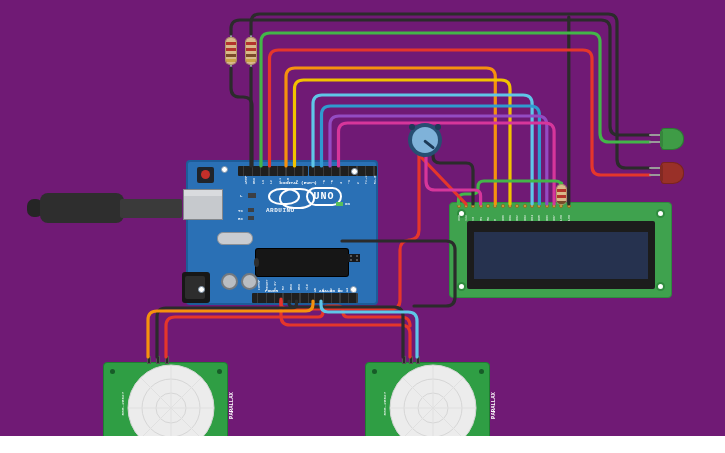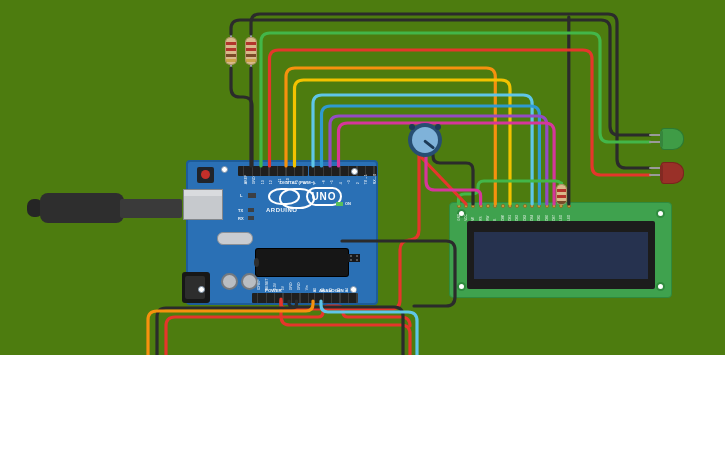--- a/index.html
+++ b/index.html
@@ -1,16 +1,16 @@
 <!DOCTYPE html>
 <html><head>
 <meta charset="utf-8">
 <style>
   html,body{margin:0;padding:0;background:#fff;font-family:"Liberation Sans",sans-serif;}
-  #canvas{position:relative;width:725px;height:355px;background:#4d7c0f;overflow:hidden;}
+  #canvas{position:relative;width:725px;height:436px;background:#701a75;overflow:hidden;font-family:Liberation Mono, monospace;}
   .abs{position:absolute;}
   
   .arduino{left:186px;top:160px;width:192px;height:145px;background:#2a70b5;border:2px solid #1d5c99;border-radius:4px;box-sizing:border-box;z-index:10;}
   .hdr{position:absolute;background:#1f1f1f;border-radius:1px;background-image:repeating-linear-gradient(90deg,#1f1f1f 0 5px,#3a3a3a 5px 6.5px,#1f1f1f 6.5px 8.5px);}
   .chip{position:absolute;left:68px;top:87px;width:92px;height:27px;background:#161616;border-radius:2px;box-shadow:0 0 0 1px #000;}
   .chip:before{content:"";position:absolute;left:-2px;top:9px;width:5px;height:9px;background:#2e2e2e;border-radius:50%;}
   .crystal{position:absolute;left:29px;top:70px;width:34px;height:11px;background:#c9ccd1;border:1px solid #8b9097;border-radius:6px;}
   .cap{position:absolute;width:17px;height:17px;background:#b9bdc2;border:2px solid #74797f;border-radius:50%;box-sizing:border-box;}
   .jack{position:absolute;left:-6px;top:110px;width:28px;height:31px;background:#171717;border-radius:3px;}
   .jack:before{content:"";position:absolute;left:3px;top:4px;width:20px;height:23px;background:#2d2d2d;border-radius:2px;}

